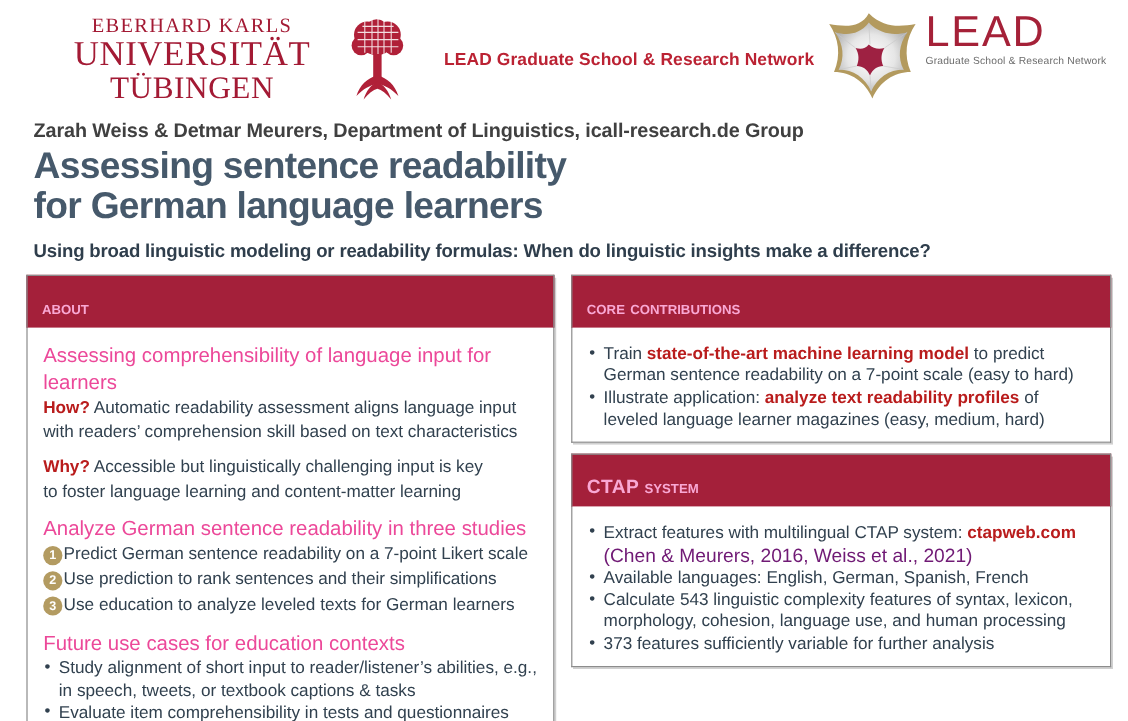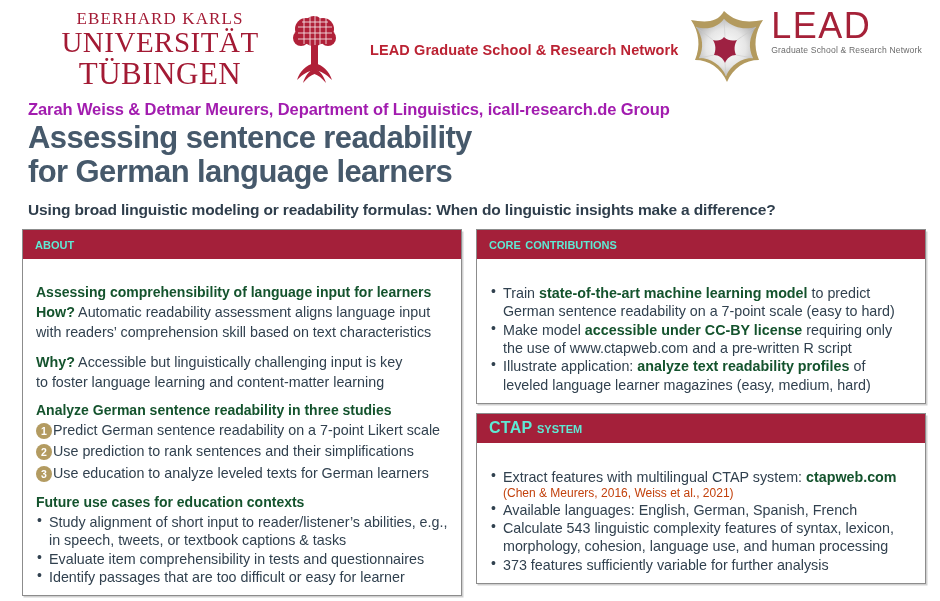--- a/index.html
+++ b/index.html
@@ -45,21 +45,21 @@
     margin-bottom: 1px;
   }
   .uni-logo .l2 {
     display: block;
     font-size: 29px;
     letter-spacing: 0.5px;
     line-height: 1.02;
   }
   .uni-logo .l3 {
     display: block;
-    font-size: 31px;
+    font-size: 26px;
     letter-spacing: 0.5px;
     line-height: 1.02;
   }
   .tree-logo {
     margin-left: 28px;
     width: 46px;
     height: 74px;
   }
   .lead-text {
     margin-left: 32px;
@@ -97,21 +97,21 @@
     margin-top: 2px;
   }
 
   
   .title-block {
     padding: 0 22px 0 28px;
   }
   .authors {
     font-size: 16.5px;
     font-weight: bold;
-    color: #a21caf;
+    color: #404040;
     letter-spacing: -0.1px;
     margin-bottom: 0;
   }
   .main-title {
     font-size: 31px;
     font-weight: bold;
     color: #46596b;
     line-height: 1.1;
     letter-spacing: -0.6px;
     margin: 2px 0 4px 0;
@@ -137,25 +137,25 @@
   .col-right { width: 450px; }
 
   .card {
     border: 1px solid #8c8c8c;
     border-top: none;
     background: #ffffff;
     box-shadow: 1.5px 1.5px 0 rgba(120,120,120,0.35);
   }
   .card-head {
     background: #a4203a;
-    color: #5eead4;
-    padding: 5px 12px 6px 12px;
+    color: #f9a8d4;
+    padding: 19px 12px 6px 12px;
     border: 1px solid #8c8c8c;
     border-bottom: none;
-    margin: -1px -1px 16px -1px;
+    margin: -1px -1px 4px -1px;
   }
   .card-head .ht {
     display: inline;
     font-weight: bold;
     font-size: 14px;
     letter-spacing: 0.3px;
     font-variant: small-caps;
     text-transform: lowercase;
   }
   
@@ -167,26 +167,26 @@
   .sc::first-letter { font-size: 1.16em; }
 
   .card-body {
     padding: 9px 11px 9px 13px;
     font-size: 14.3px;
     line-height: 1.28;
     color: #31414f;
   }
 
   .sec-head {
-    color: #14532d;
-    font-weight: bold;
-    font-size: 14px;
+    color: #ec4899;
+    font-weight: normal;
+    font-size: 17px;
     margin-bottom: 1px;
   }
-  .gold { color: #14532d; font-weight: bold; }
+  .gold { color: #b91c1c; font-weight: bold; }
   .para { margin: 0 0 2px 0; }
   .spacer { height: 9px; }
 
   ul.bul {
     margin: 0;
     padding: 0;
     list-style: none;
   }
   ul.bul li {
     position: relative;
@@ -195,22 +195,22 @@
   }
   ul.bul li::before {
     content: "\2022";
     position: absolute;
     left: 1px;
     top: -1px;
     color: #31414f;
     font-size: 14px;
   }
   .cite {
-    color: #c2410c;
-    font-size: 12px;
+    color: #701a75;
+    font-size: 16px;
     display: block;
     line-height: 1.2;
   }
 
   ol.numlist { margin: 1px 0 0 0; padding: 0; list-style: none; }
   ol.numlist li {
     display: flex;
     align-items: flex-start;
     margin-bottom: 3px;
   }
@@ -361,23 +361,20 @@
       <div class="card">
         <div class="card-head">
           <span class="sc">Core contributions</span>
         </div>
         <div class="card-body">
           <ul class="bul">
             <li>
               <span>Train </span><span class="gold">state-of-the-art machine learning model</span><span> to predict German sentence readability on a 7-point scale (easy to hard)</span>
             </li>
             <li>
-              <span>Make model </span><span class="gold">accessible under CC-BY license</span><span> requiring only the use of www.ctapweb.com and a pre-written R script</span>
-            </li>
-            <li>
               <span>Illustrate application: </span><span class="gold">analyze text readability profiles</span><span> of leveled language learner magazines (easy, medium, hard)</span>
             </li>
           </ul>
         </div>
       </div>
 
       <div class="card">
         <div class="card-head">
           <span class="ht" style="font-variant:normal;text-transform:none;font-size:16px;text-align:right;">CTAP</span><span>&nbsp;</span><span class="sc">system</span>
         </div>

